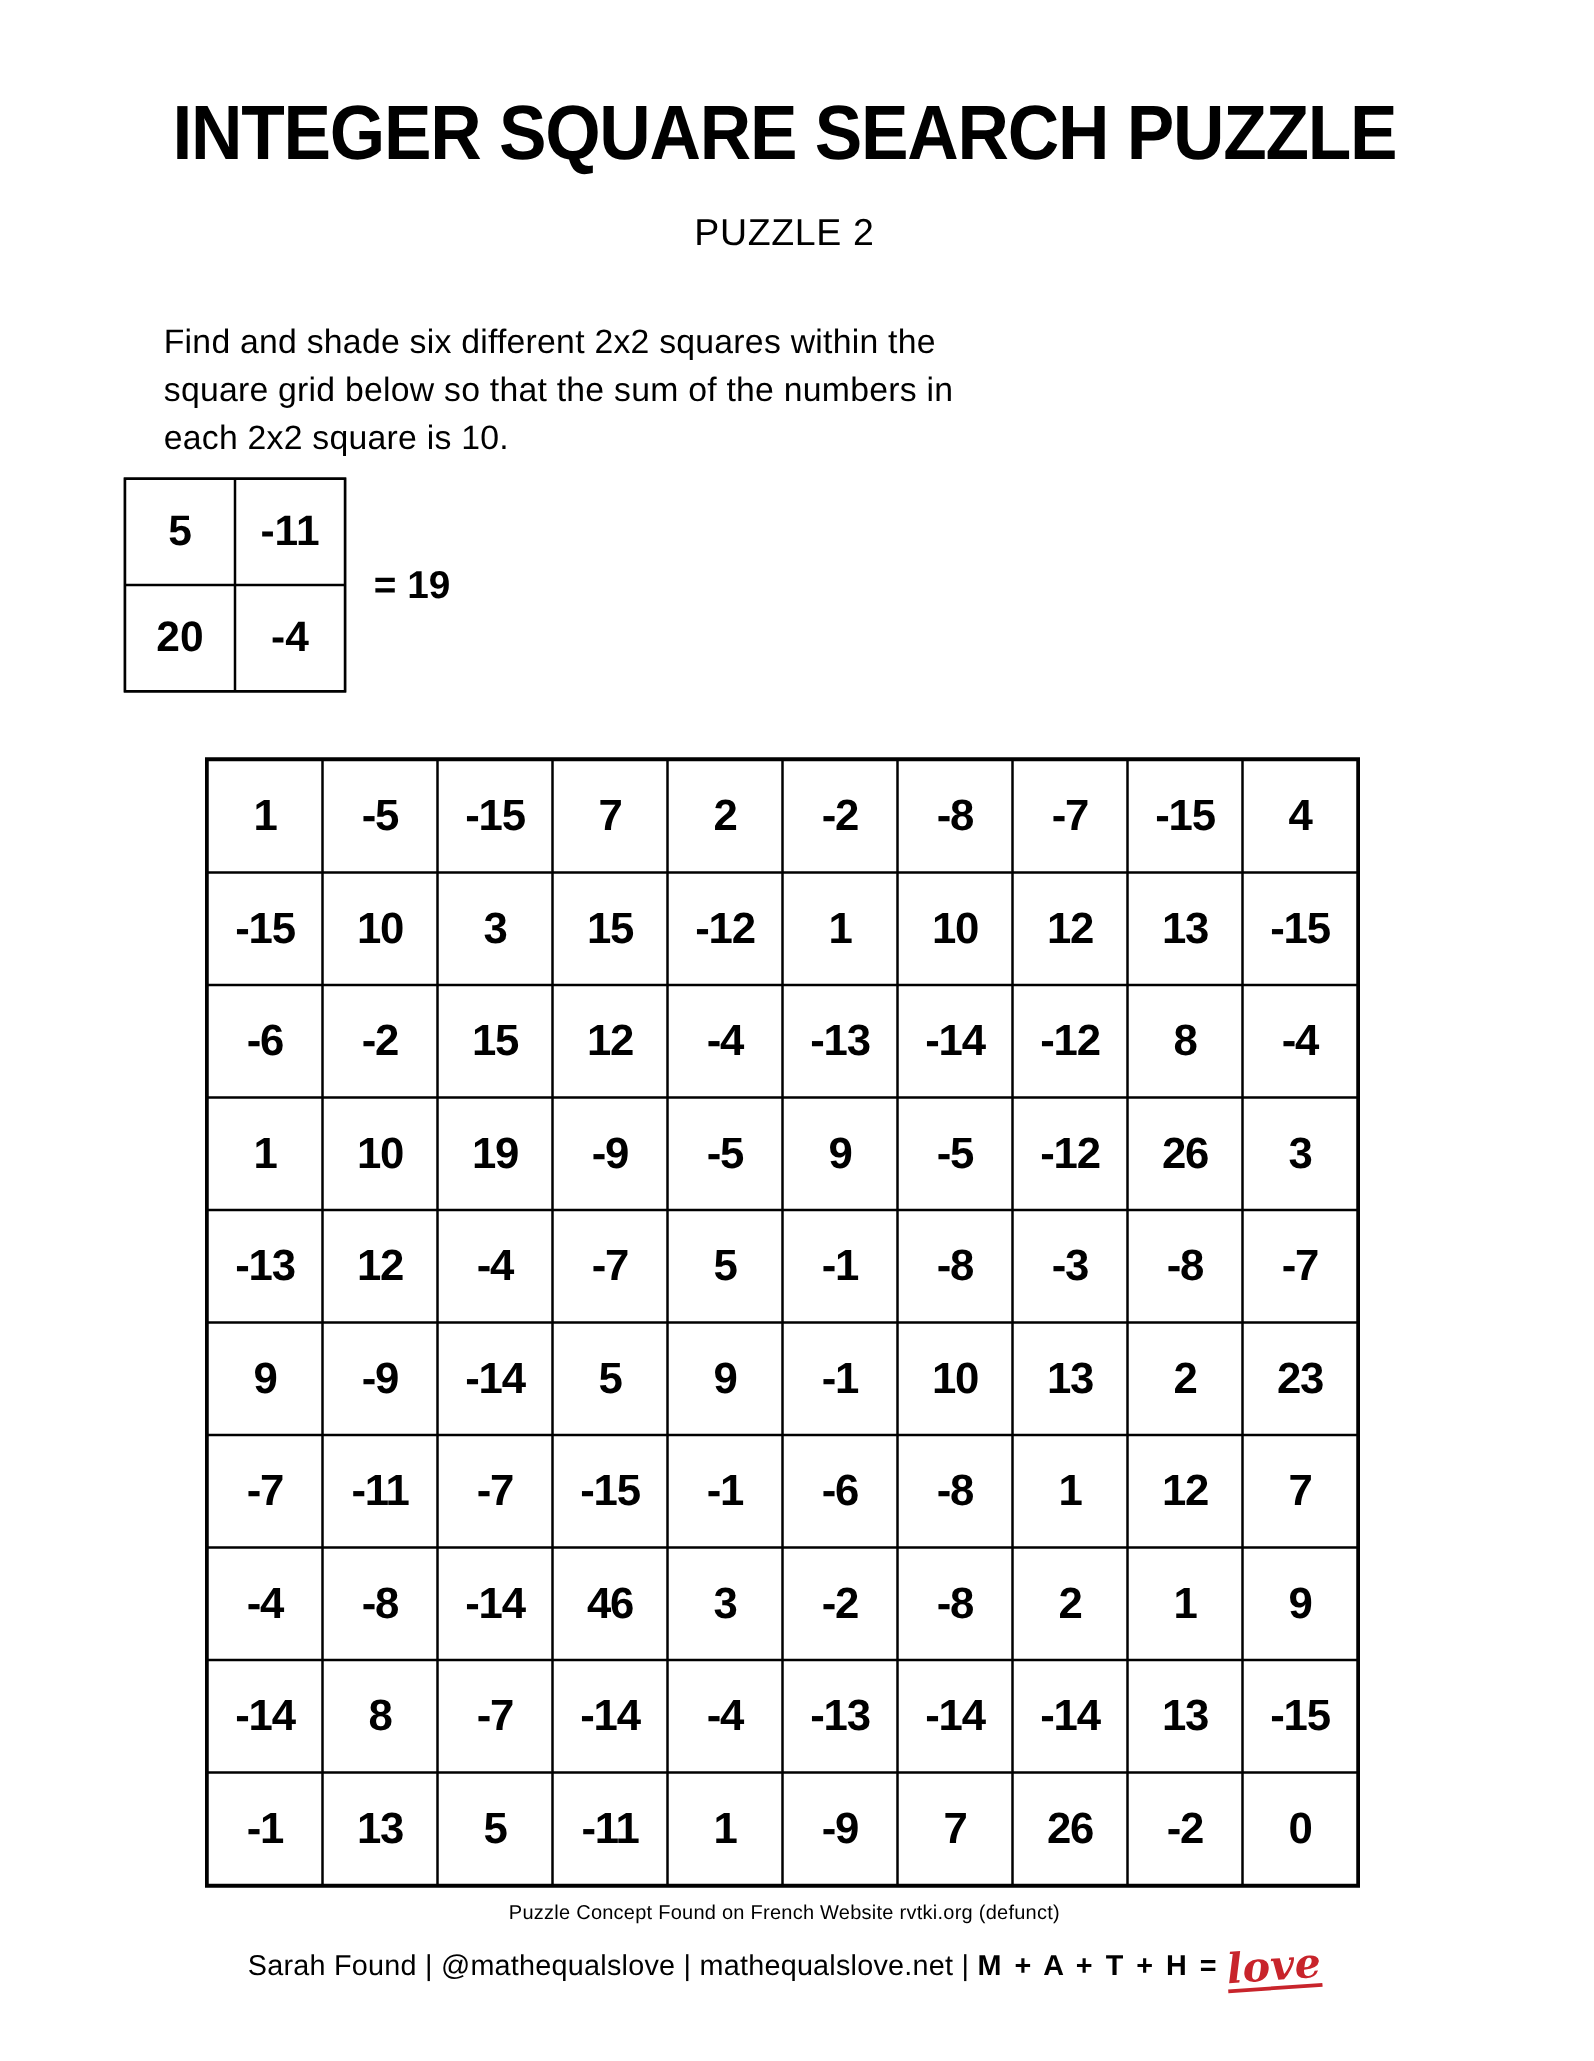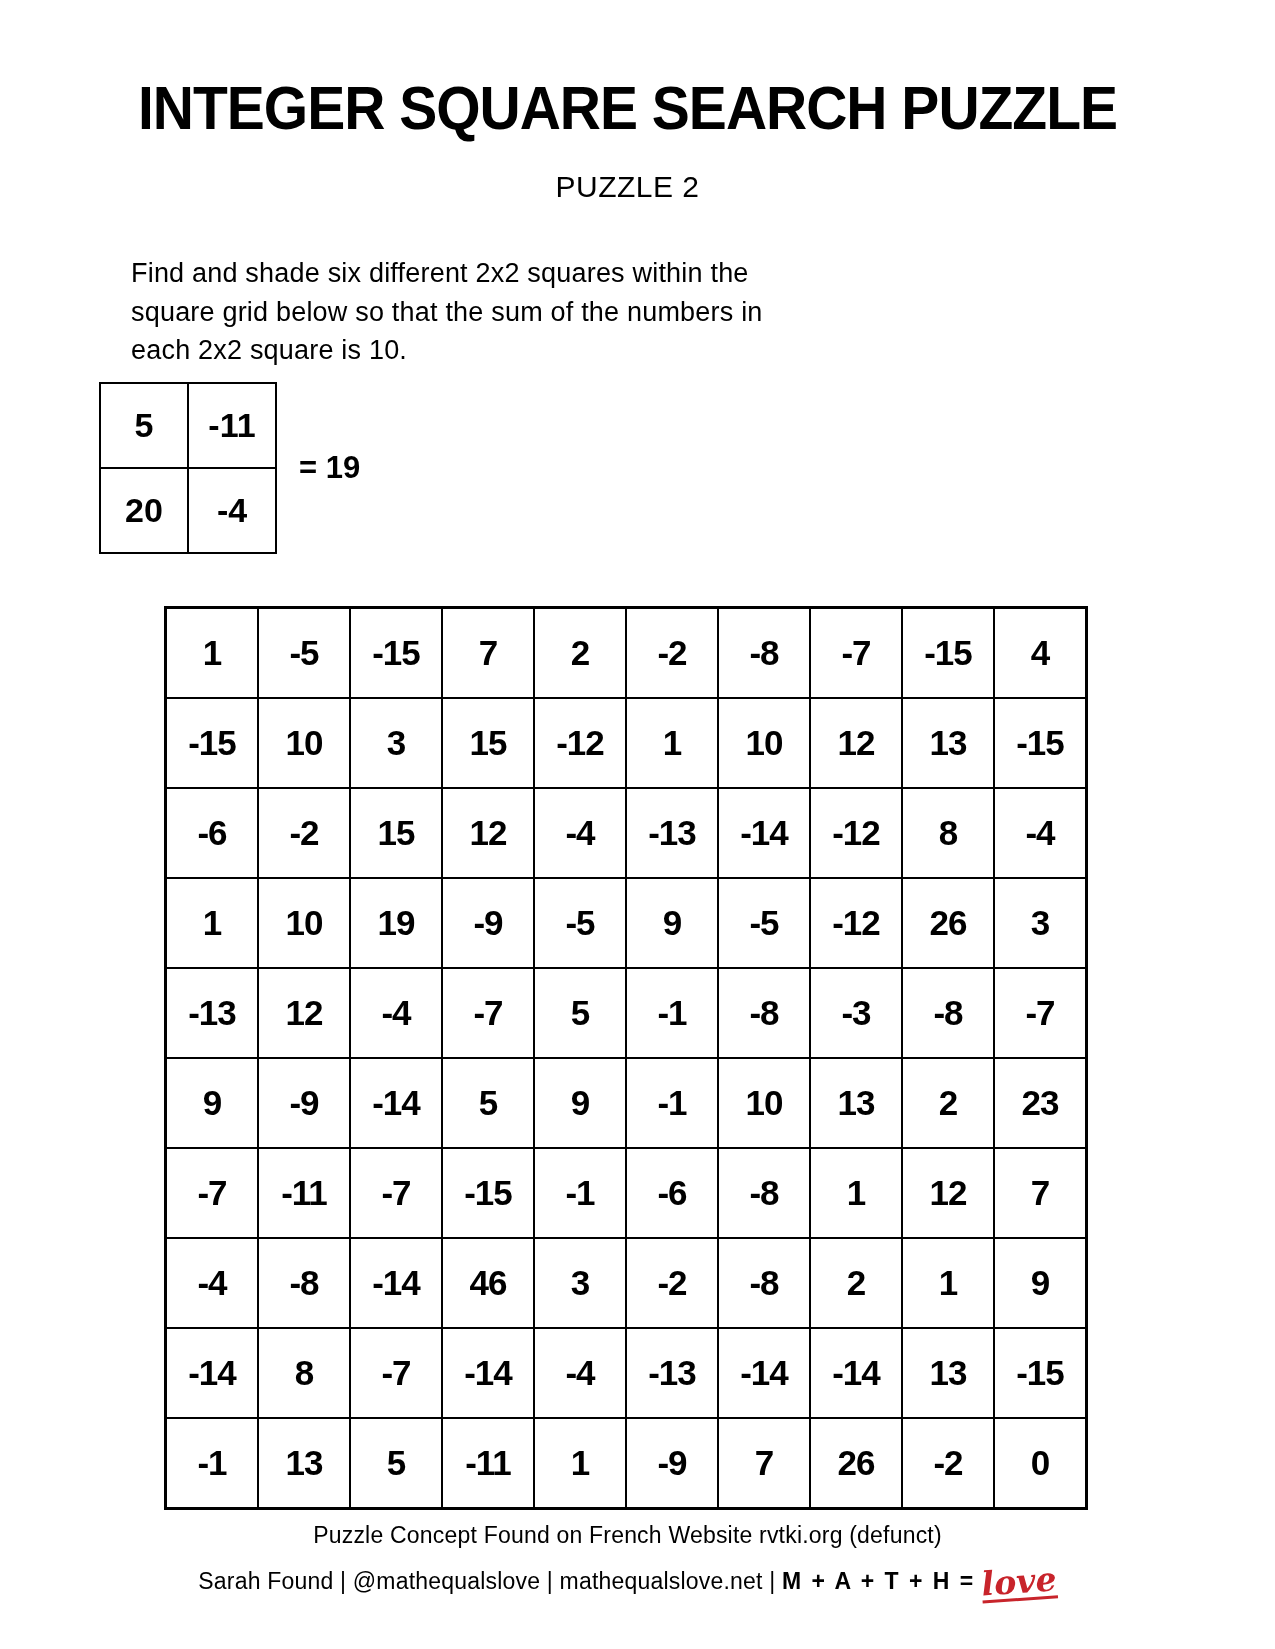--- a/index.html
+++ b/index.html
@@ -98,21 +98,21 @@
     letter-spacing: -1px;
     cursor: pointer;
   }
   .footer {
     position: absolute;
     top: 1448px;
     width: 1223px;
     text-align: center;
   }
   .footer-line1 {
-    font-size: 23px;
+    font-size: 16px;
     letter-spacing: 0.2px;
   }
   .footer-line2 {
     margin-top: 9px;
     font-size: 23px;
     letter-spacing: 0.2px;
   }
   .footer-math {
     font-weight: bold;
     letter-spacing: 2px;

